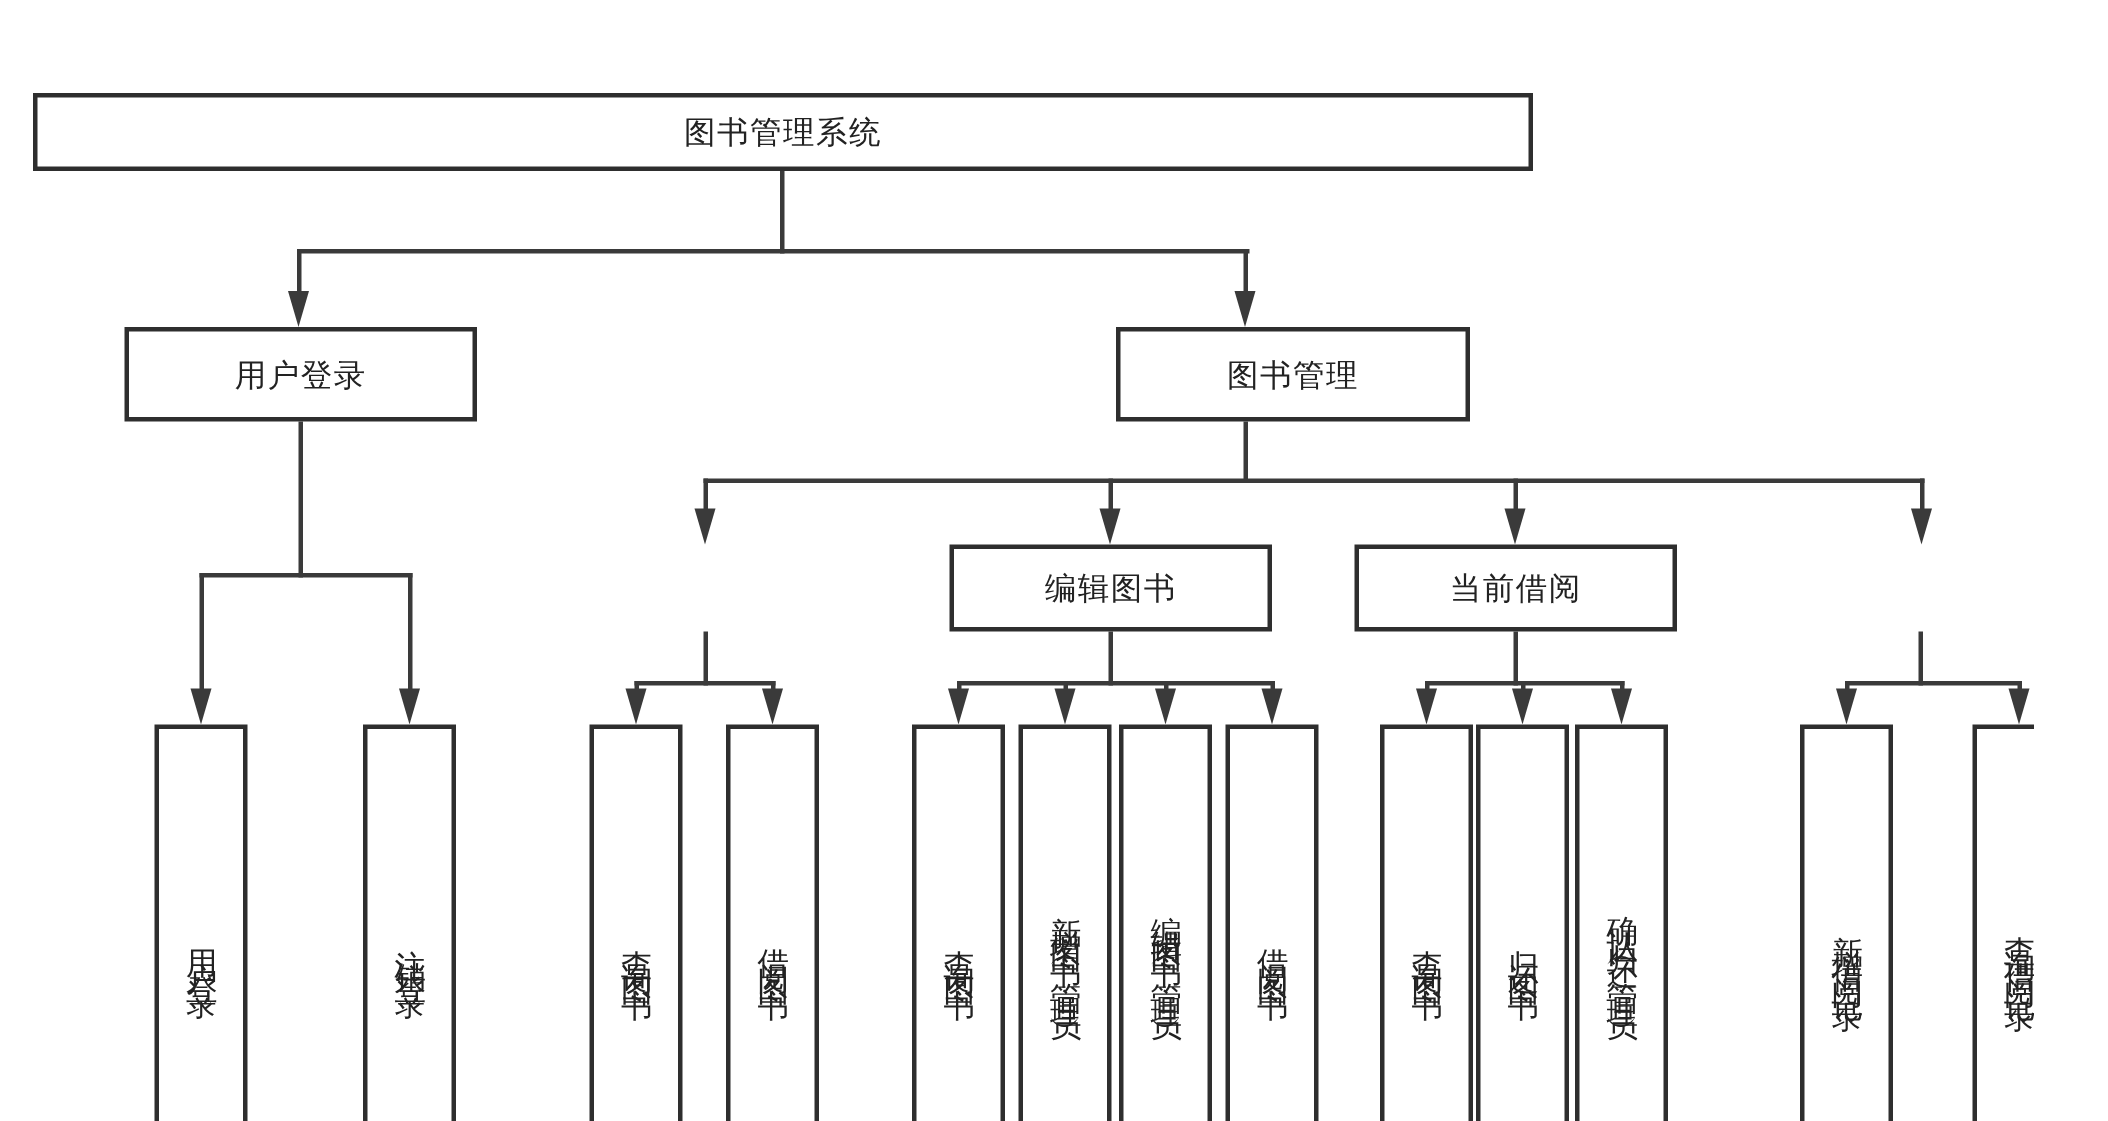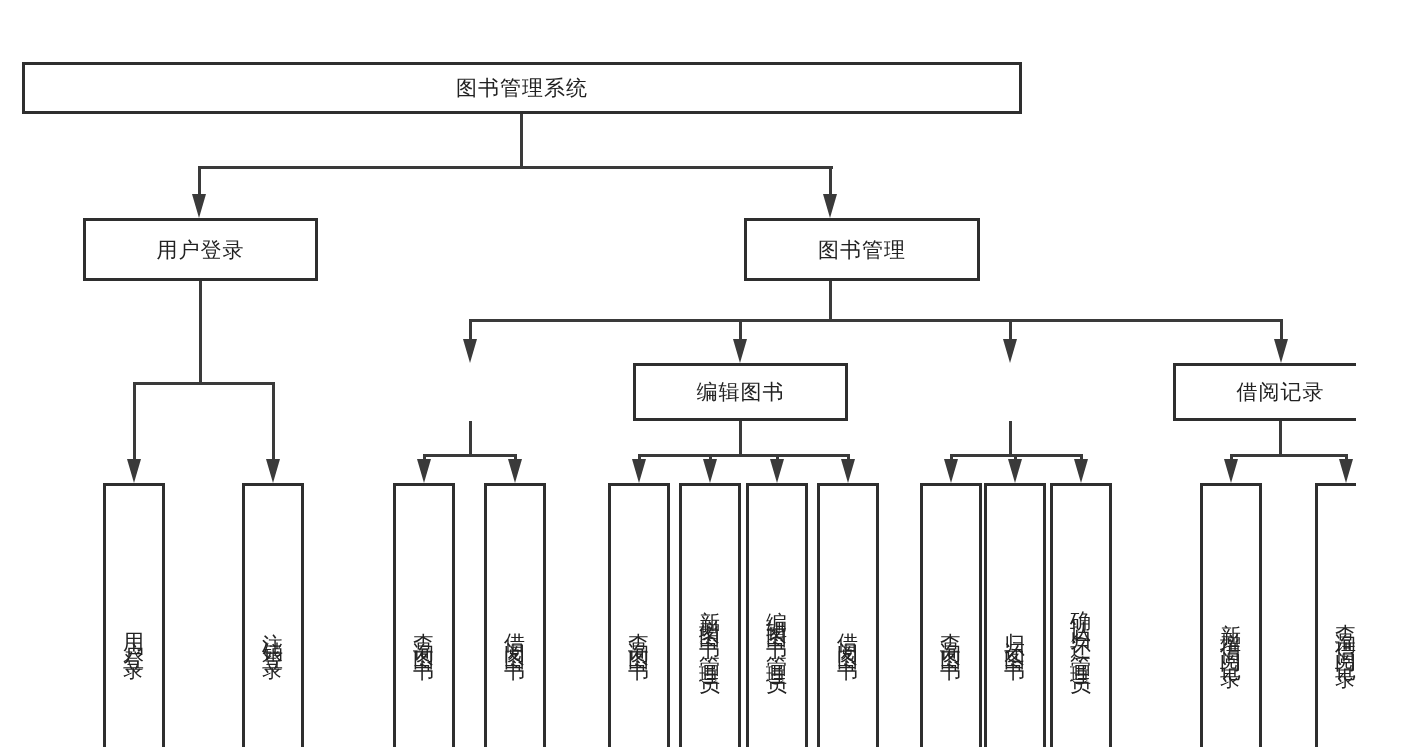--- a/index.html
+++ b/index.html
@@ -75,22 +75,22 @@
   <div class="l" style="left:739px;top:271px;width:3px;height:23px"></div>
   <div class="ah" style="left:733px;top:291px"></div>
   <div class="l" style="left:1009px;top:271px;width:3px;height:23px"></div>
   <div class="ah" style="left:1003px;top:291px"></div>
   <div class="l" style="left:1280px;top:271px;width:3px;height:23px"></div>
   <div class="ah" style="left:1274px;top:291px"></div>
 
   <div class="node hbox" style="left:633px;top:315px;width:215px;height:58px">
     <span>编辑图书</span>
   </div>
-  <div class="node hbox" style="left:1173px;top:315px;width:215px;height:58px">
-    <span>借阅记录</span>
+  <div class="node hbox" style="left:903px;top:315px;width:215px;height:58px">
+    <span>当前借阅</span>
   </div>
 
   <div class="l" style="left:469px;top:373px;width:3px;height:36px"></div>
   <div class="l" style="left:423px;top:406px;width:94px;height:3px"></div>
   <div class="l" style="left:423px;top:406px;width:3px;height:8px"></div>
   <div class="ah" style="left:417px;top:411px"></div>
   <div class="l" style="left:514px;top:406px;width:3px;height:8px"></div>
   <div class="ah" style="left:508px;top:411px"></div>
 
   <div class="l" style="left:739px;top:373px;width:3px;height:36px"></div>

